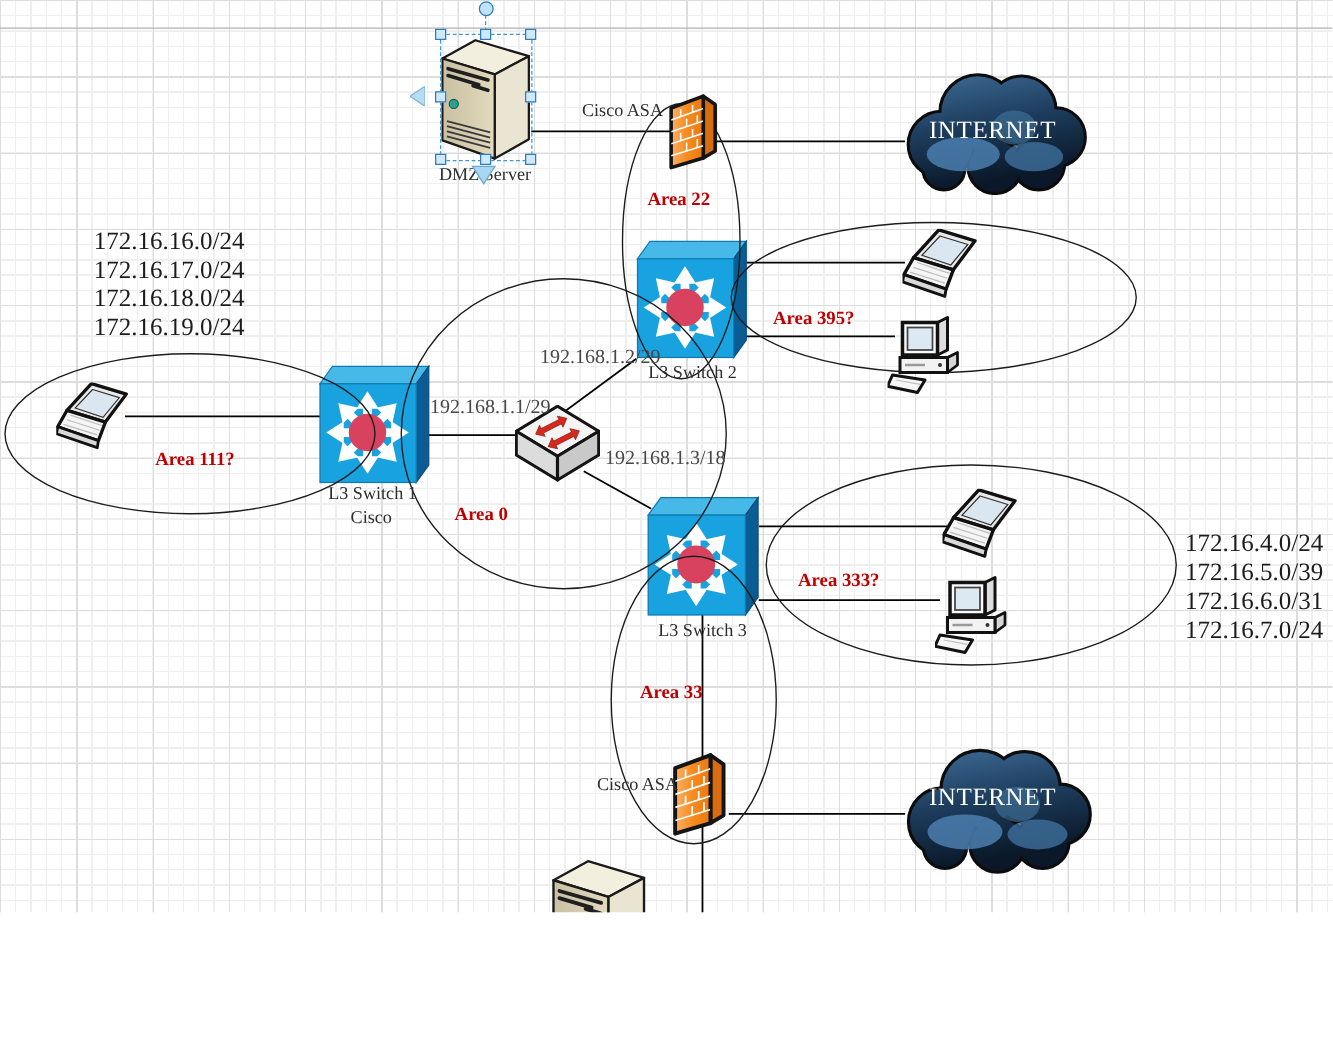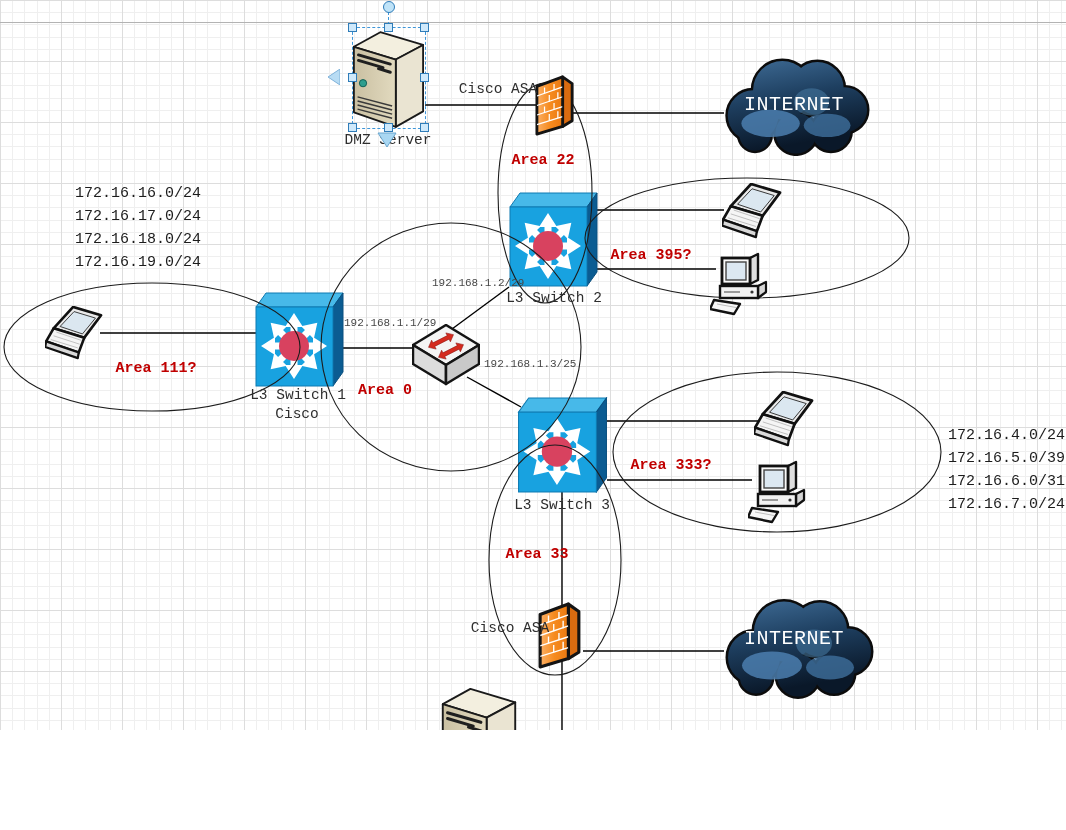--- a/index.html
+++ b/index.html
@@ -4,33 +4,33 @@
 <style>
   html,body{margin:0;padding:0;background:#fff;}
   .canvas{
     position:relative;width:1066px;height:730px;overflow:hidden;
     background-color:#ffffff;
     background-image:
       repeating-linear-gradient(to right, #dddddd 0 1px, transparent 1px 61px),
       repeating-linear-gradient(to bottom, #dddddd 0 1px, transparent 1px 61px),
       repeating-linear-gradient(to right, #efefef 0 1px, transparent 1px 12.2px),
       repeating-linear-gradient(to bottom, #efefef 0 1px, transparent 1px 12.2px);
-    font-family:Liberation Mono, monospace;
+    font-family:Liberation Serif, serif;
   }
   .page-line{position:absolute;left:0;width:1066px;height:1px;background:#b3b3b3;z-index:1;}
   svg.layer{position:absolute;left:0;top:0;overflow:visible;}
   .z-lines{z-index:2;}
   .z-ellipses{z-index:4;}
   .icon{position:absolute;overflow:visible;z-index:5;}
   .icon.low{z-index:3;}
   .lbl{position:absolute;z-index:6;font-size:14.5px;color:#2e2e2e;white-space:nowrap;transform:translateX(-50%);}
-  .lbl.small{font-size:11px;color:#474747;transform:none;}
+  .lbl.small{font-size:16px;color:#474747;transform:none;}
   .lbl.red{color:#c00000;font-weight:bold;font-size:15px;}
   .lbl.white{color:#ffffff;font-size:20px;letter-spacing:.5px;}
-  .iplist{position:absolute;z-index:6;font-size:15px;color:#1c1c1c;line-height:23px;white-space:nowrap;}
+  .iplist{position:absolute;z-index:6;font-size:20px;color:#1c1c1c;line-height:23px;white-space:nowrap;}
   .sel-rect{position:absolute;left:352px;top:27px;width:72px;height:100px;border:1.4px dashed #3f96d8;z-index:7;}
   .handle{position:absolute;width:7px;height:7px;background:#cfe9fb;border:1px solid #2f7cb8;z-index:8;}
   .rot-handle{position:absolute;left:383px;top:1px;width:10px;height:10px;border-radius:50%;background:#bfe3f8;border:1px solid #2f7cb8;z-index:8;}
   .rot-line{position:absolute;left:388px;top:12px;height:13px;width:0;border-left:1.4px dashed #3f96d8;z-index:7;}
   .autoconnect{position:absolute;z-index:8;}
 </style>
 </head>
 <body>
 
 <div class="canvas">
@@ -267,25 +267,25 @@
     </svg>
 
   <div class="lbl" style="left:498px;top:81px">Cisco ASA</div>
   <div class="lbl" style="left:388px;top:132px">DMZ Server</div>
   <div class="lbl red" style="left:543px;top:152px">Area 22</div>
   <div class="lbl white" style="left:794px;top:93px">INTERNET</div>
   <div class="lbl" style="left:554px;top:290px">L3 Switch 2</div>
   <div class="lbl red" style="left:651px;top:247px">Area 395?</div>
   <div class="lbl small" style="left:344px;top:317px">192.168.1.1/29</div>
   <div class="lbl small" style="left:432px;top:277px">192.168.1.2/29</div>
-  <div class="lbl small" style="left:484px;top:358px">192.168.1.3/25</div>
+  <div class="lbl small" style="left:484px;top:358px">192.168.1.3/18</div>
   <div class="lbl" style="left:298px;top:387px">L3 Switch 1</div>
   <div class="lbl" style="left:297px;top:406px">Cisco</div>
   <div class="lbl red" style="left:156px;top:360px">Area 111?</div>
-  <div class="lbl red" style="left:385px;top:382px">Area 0</div>
+  <div class="lbl red" style="left:385px;top:404px">Area 0</div>
   <div class="lbl" style="left:562px;top:497px">L3 Switch 3</div>
   <div class="lbl red" style="left:671px;top:457px">Area 333?</div>
   <div class="lbl red" style="left:537px;top:546px">Area 33</div>
   <div class="lbl" style="left:510px;top:620px">Cisco ASA</div>
   <div class="lbl white" style="left:794px;top:627px">INTERNET</div>
   <div class="lbl" style="left:478px;top:790px">DMZ Server</div>
 
   <div class="iplist" style="left:75px;top:182px">
     <div>172.16.16.0/24</div>
     <div>172.16.17.0/24</div>

